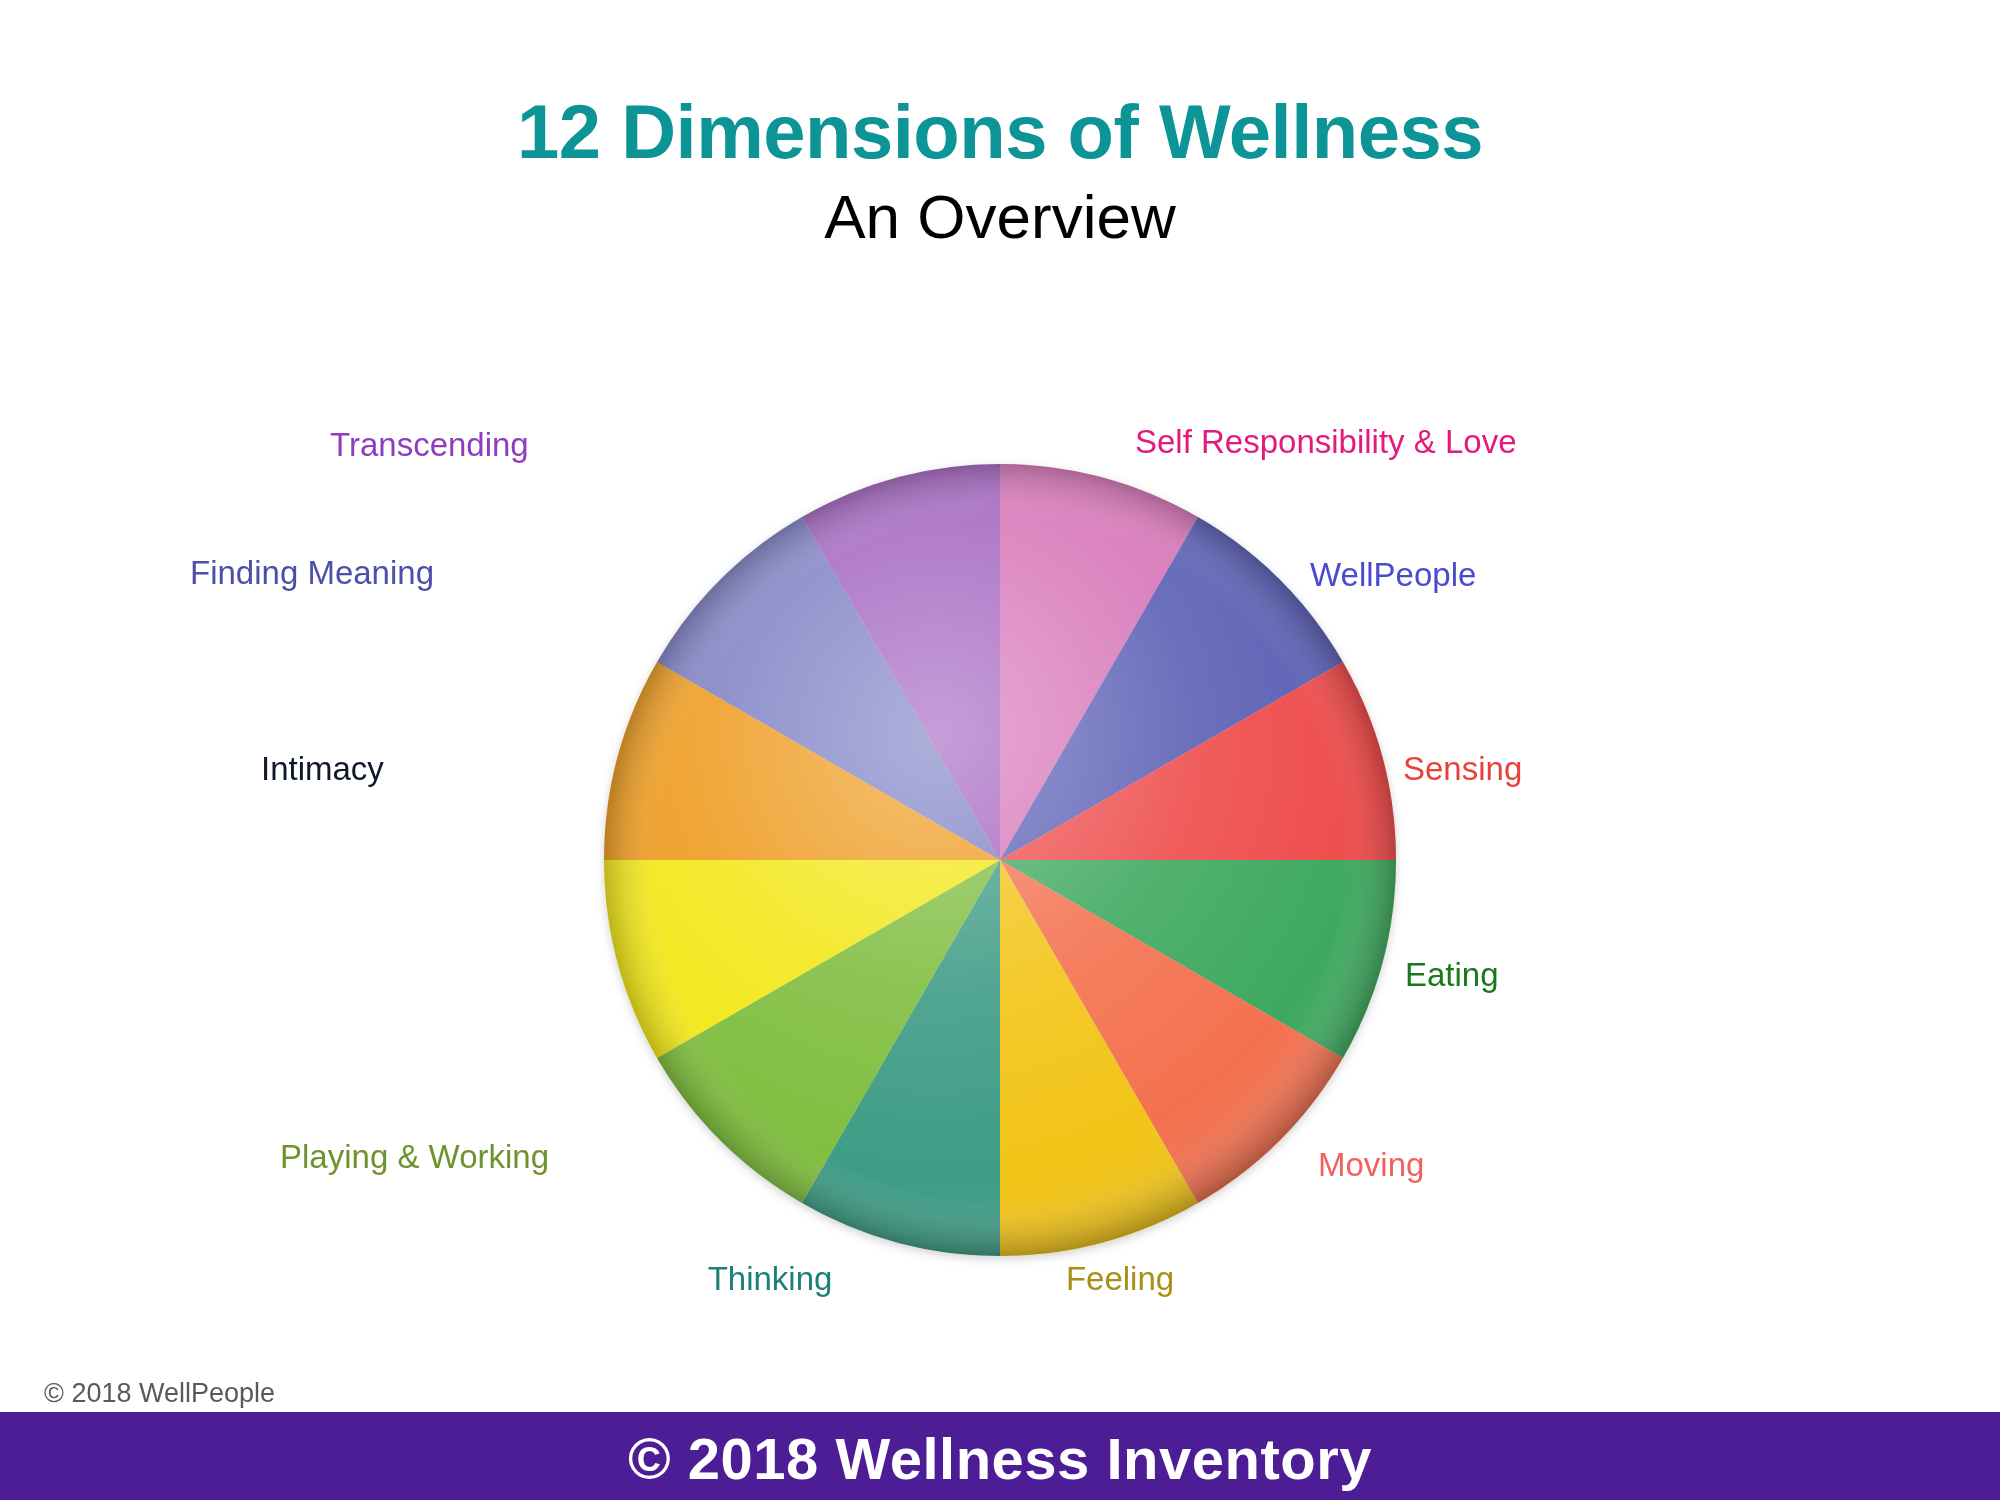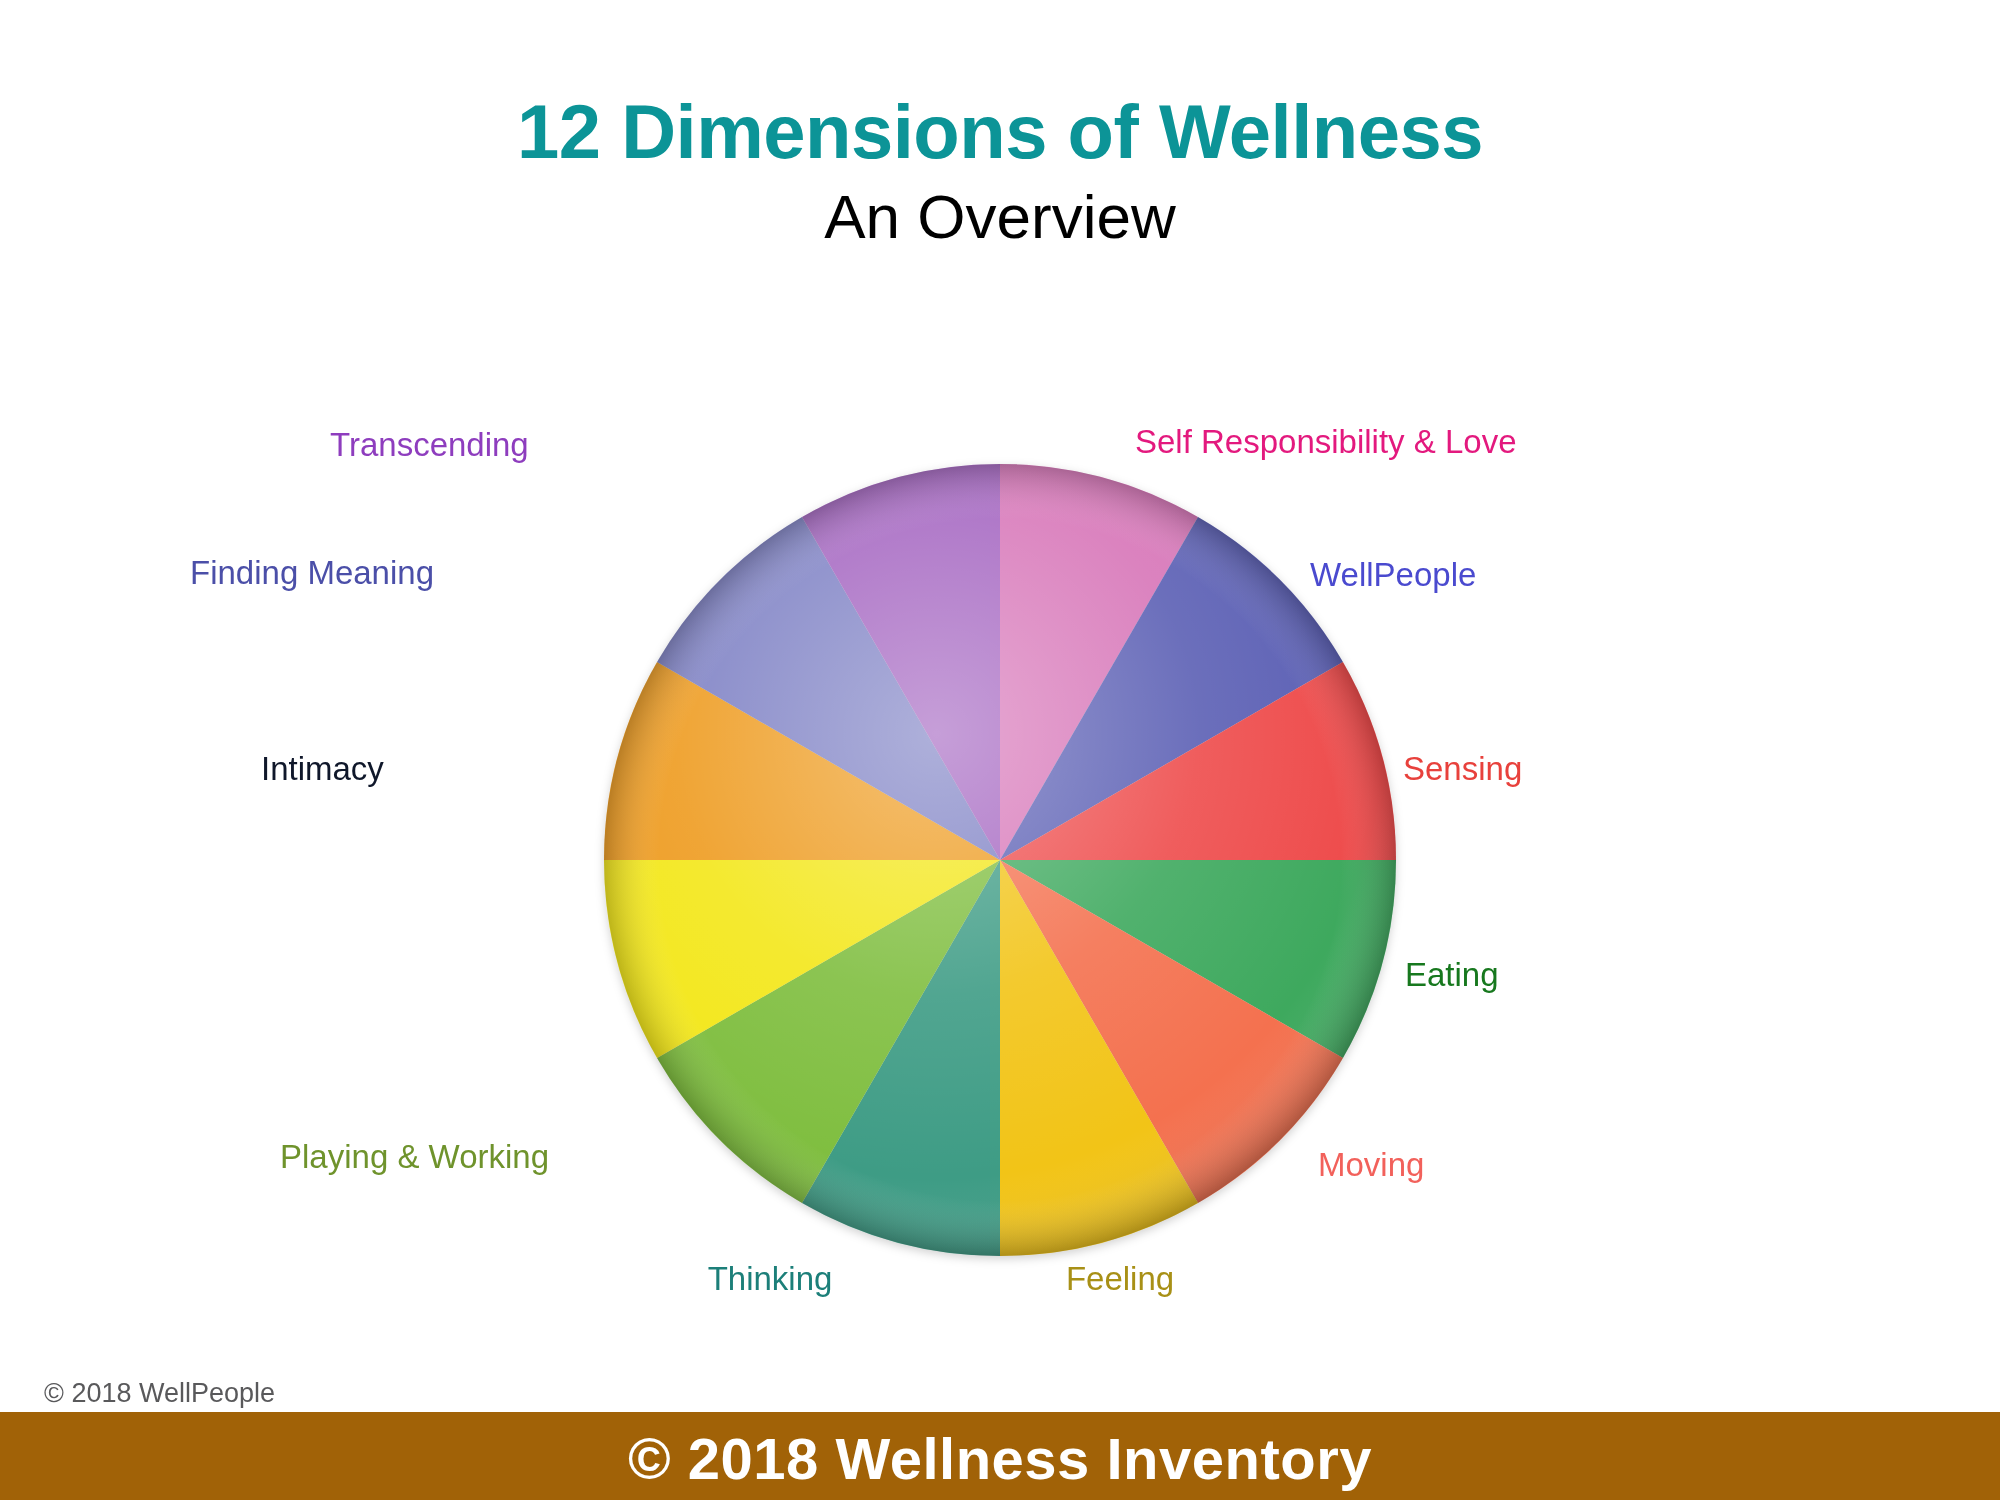--- a/index.html
+++ b/index.html
@@ -180,17 +180,17 @@
 
     <div class="seg-label lbl-l" style="left: 261px; top: 752px; width: 330px; color: #0f172a;">Intimacy</div>
 
     <div class="seg-label lbl-l" style="left: 190px; top: 556px; width: 500px; color: rgb(75, 79, 168);">Finding Meaning</div>
 
     <div class="seg-label lbl-l" style="left: 330px; top: 428px; width: 560px; color: rgb(142, 61, 190);">Transcending</div>
   </div>
 
   <div class="copyright-small" style="color: rgb(89, 89, 91);">© 2018 WellPeople</div>
 
-  <div class="footer-bar" style="background: #a16207; margin-top: 32px;">
+  <div class="footer-bar" style="background: #4c1d95; margin-top: 32px;">
     <div class="footer-text" style="color: rgb(255, 255, 255);">© 2018  Wellness Inventory</div>
   </div>
 
 </div>
 
 </body></html>

